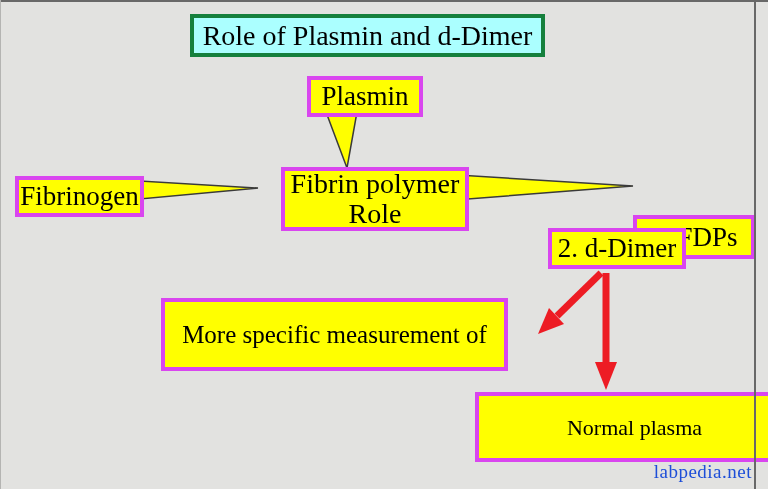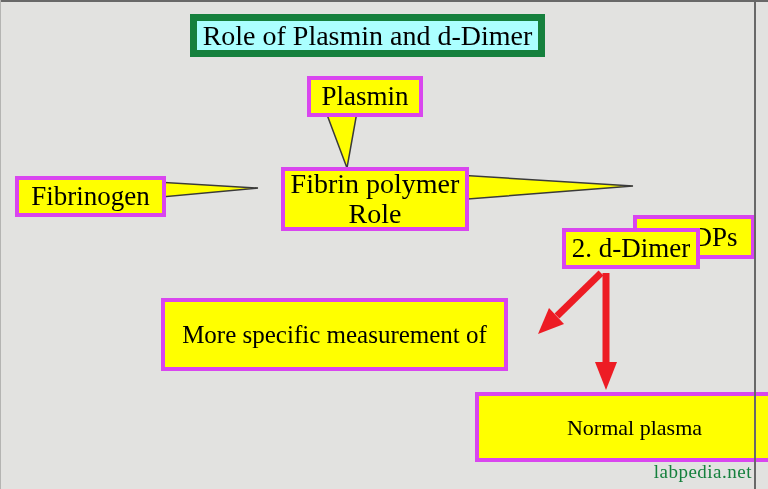--- a/index.html
+++ b/index.html
@@ -21,27 +21,27 @@
     border:4px solid #d946ef;
     box-sizing:border-box;
     display:flex;flex-direction:column;
     align-items:center;justify-content:center;
     color:#000;text-align:center;
     z-index:2;
   }
   .node .line{display:block;}
   #title-box{
     background:#abffff;
-    border:7px solid #15803d;
+    border:4px solid #15803d;
     font-size:28px;
   }
   #watermark{
     position:absolute;
     right:16px;top:461px;
-    font-size:19px;color:#15803d;
+    font-size:19px;color:#1d4ed8;
     z-index:2;letter-spacing:0.5px;text-align:right;
   }
 </style>
 </head>
 <body>
 
 <div id="canvas">
 
   <div id="frame-top" class="frame-line"></div>
   <div id="frame-right" class="frame-line"></div>
@@ -60,34 +60,34 @@
   </svg>
 
   <div id="title-box" class="node" style="left:190px;top:14px;width:355px;height:43px;">
     <span class="line">Role of Plasmin and d-Dimer</span>
   </div>
 
   <div class="node" style="left:307px;top:76px;width:116px;height:41px;font-size:27px;">
     <span class="line">Plasmin</span>
   </div>
 
-  <div class="node" style="left:15px;top:176px;width:151px;height:41px;font-size:27px;">
+  <div class="node" style="left:15px;top:176px;width:129px;height:41px;font-size:27px;">
     <span class="line">Fibrinogen</span>
   </div>
 
   <div class="node" style="left:258px;top:167px;width:188px;height:64px;font-size:28px;line-height:30px;margin-left:23px;">
     <span class="line">Fibrin polymer</span>
     <span class="line">Role</span>
   </div>
 
   <div class="node" style="left:633px;top:167px;width:122px;height:44px;font-size:27px;margin-top:48px;">
     <span class="line">1. FDPs</span>
   </div>
 
-  <div class="node" style="left:562px;top:228px;width:138px;height:41px;font-size:27px;">
+  <div class="node" style="left:548px;top:228px;width:138px;height:41px;font-size:27px;">
     <span class="line">2. d-Dimer</span>
   </div>
 
   <div class="node" style="left:161px;top:298px;width:347px;height:73px;font-size:25px;line-height:33px;">
     <span class="line">More specific measurement of</span>
   </div>
 
   <div class="node" style="left:475px;top:392px;width:319px;height:70px;font-size:22px;line-height:33px;">
     <span class="line">Normal plasma</span>
   </div>

